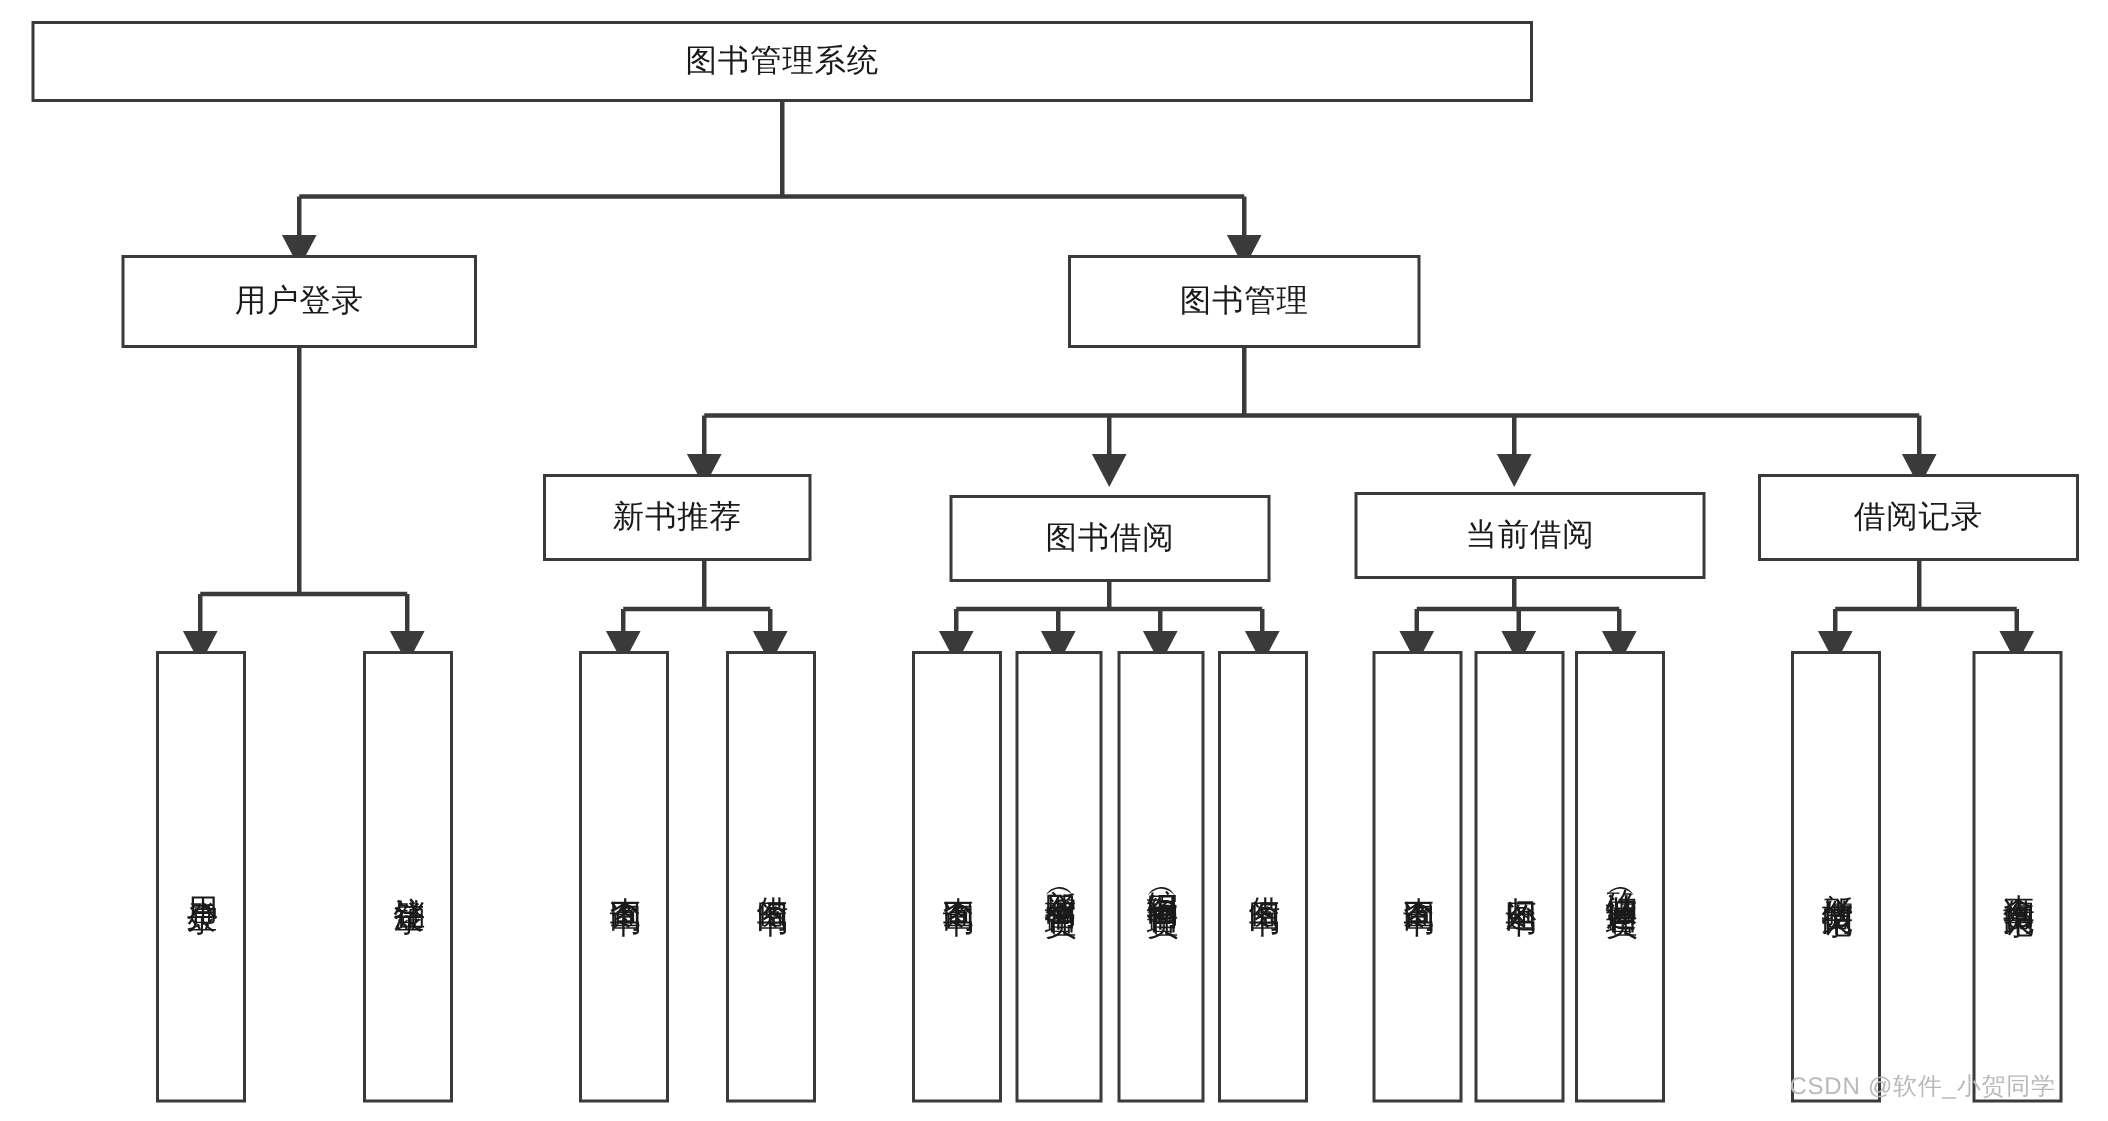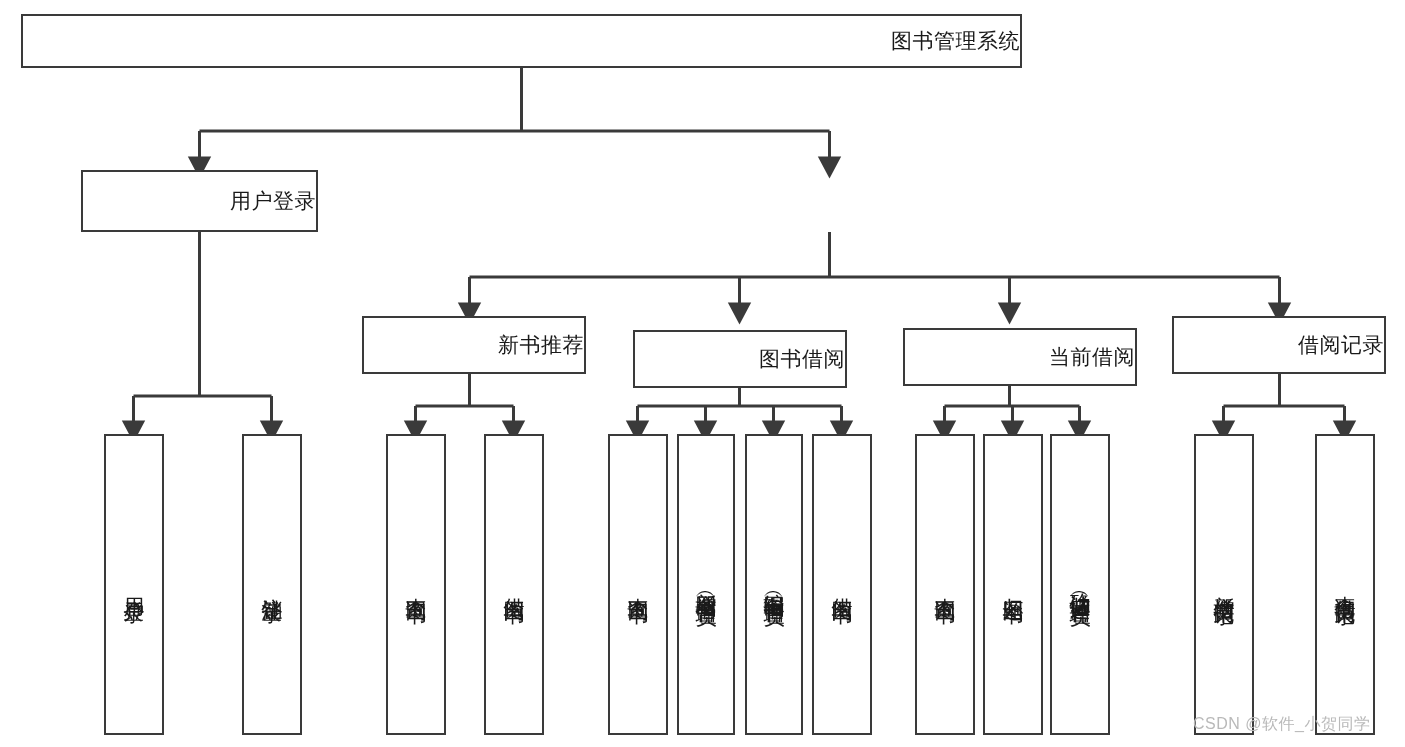--- a/index.html
+++ b/index.html
@@ -25,21 +25,21 @@
     height: 747px;
     pointer-events: none;
   }
   .node {
     position: absolute;
     box-sizing: border-box;
     border: 2.5px solid #3a3a3a;
     background: #ffffff;
     display: flex;
     align-items: center;
-    justify-content: flex-end;
+    justify-content: center;
     color: #1a1a1a;
   }
   .node .label {
     font-size: 21px;
     line-height: 1.15;
     white-space: nowrap;
     letter-spacing: 0.5px;
   }
   .node.vertical {
     align-items: center;
@@ -116,22 +116,25 @@
     </g>
   </svg>
 
   <div class="node" style="left: 21px; top: 14px; width: 1001px; height: 54px;">
     <span class="label">图书管理系统</span>
   </div>
 
   <div class="node" style="left: 81px; top: 170px; width: 237px; height: 62px;">
     <span class="label">用户登录</span>
   </div>
+  <div class="node" style="left: 712px; top: 170px; width: 235px; height: 62px;">
+    <span class="label">图书管理</span>
+  </div>
 
-  <div class="node" style="left: 362px; top: 316px; width: 224px; height: 58px;">
+  <div class="node" style="left: 362px; top: 316px; width: 179px; height: 58px;">
     <span class="label">新书推荐</span>
   </div>
   <div class="node" style="left: 633px; top: 316px; width: 214px; height: 58px; margin-top: 14px;">
     <span class="label">图书借阅</span>
   </div>
   <div class="node" style="left: 903px; top: 316px; width: 234px; height: 58px; margin-top: 12px;">
     <span class="label">当前借阅</span>
   </div>
   <div class="node" style="left: 1172px; top: 316px; width: 214px; height: 58px;">
     <span class="label">借阅记录</span>

